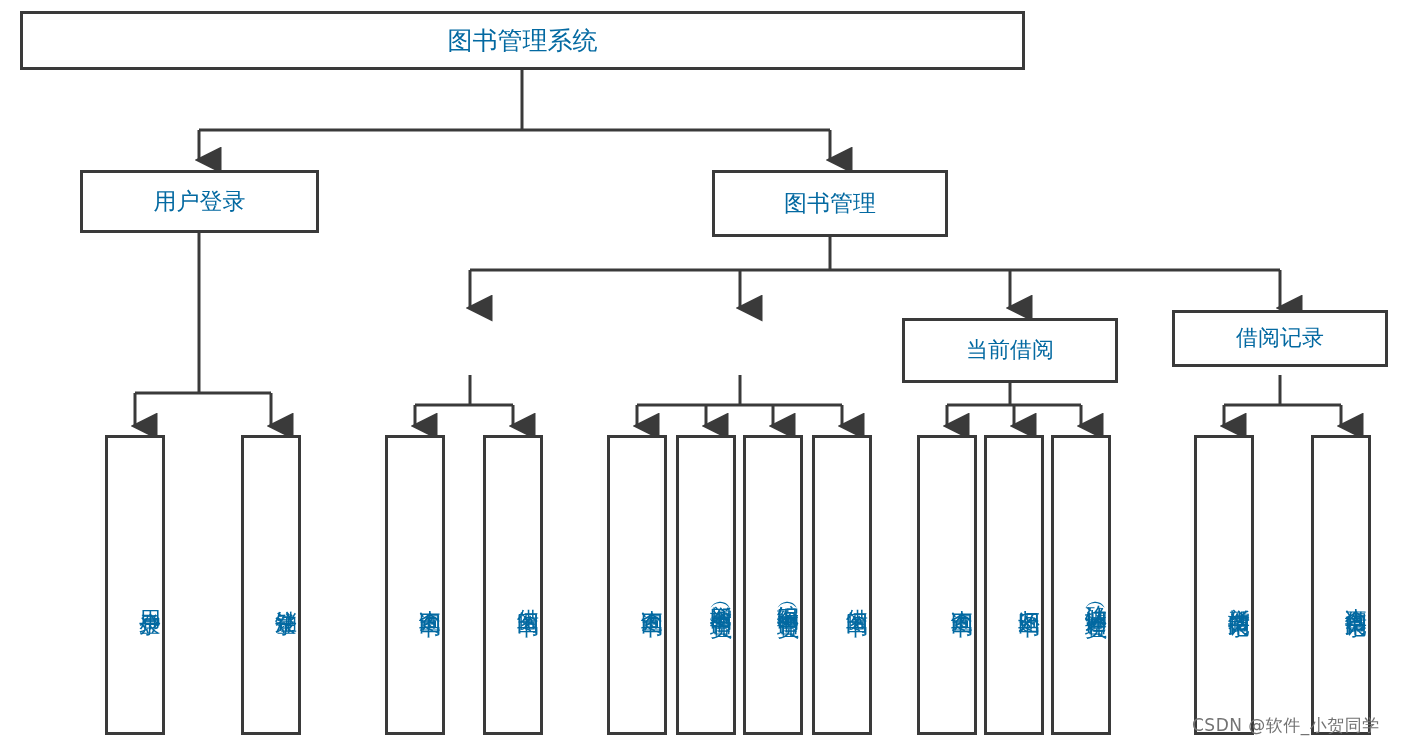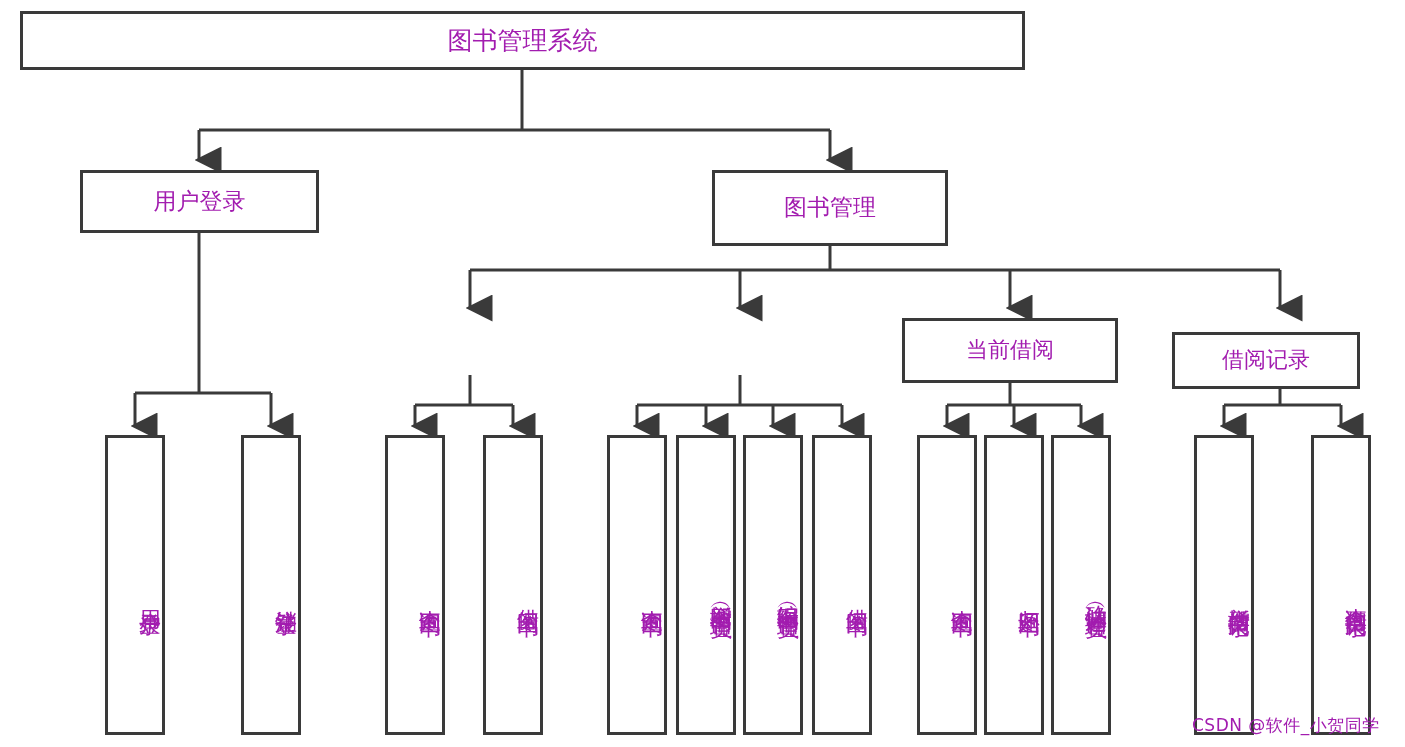--- a/index.html
+++ b/index.html
@@ -22,21 +22,21 @@
     left: 0;
     top: 0;
     width: 1405px;
     height: 747px;
   }
   .node {
     position: absolute;
     box-sizing: border-box;
     border: 3px solid #3a3a3a;
     background: #ffffff;
-    color: #a21caf;
+    color: #0369a1;
     display: flex;
     align-items: center;
     justify-content: center;
     text-align: center;
     line-height: 1.12;
   }
   .node.root      { font-size: 25px; }
   .node.level1    { font-size: 23px; }
   .node.level2    { font-size: 22px; }
   .node.leaf {
@@ -47,21 +47,21 @@
     justify-content: center;
     padding-top: 22px;
     letter-spacing: 2px;
   }
   .node .label {
     display: block;
   }
   .watermark {
     position: absolute;
     font-size: 17px;
-    color: #a21caf;
+    color: #737373;
     white-space: nowrap;
     letter-spacing: 0.5px;
   }
 </style>
 </head>
 <body>
 
 <div id="canvas">
 
   <svg id="edges" viewBox="0 0 1405 747" xmlns="http://www.w3.org/2000/svg">
@@ -115,28 +115,28 @@
     </g>
   </svg>
 
   <div class="node root" style="left:20px; top:11px; width:1005px; height:59px;">
     <span class="label">图书管理系统</span>
   </div>
 
   <div class="node level1" style="left:80px; top:170px; width:239px; height:63px;">
     <span class="label">用户登录</span>
   </div>
-  <div class="node level1" style="left:712px; top:170px; width:236px; height:76px;">
+  <div class="node level1" style="left:712px; top:170px; width:236px; height:67px;">
     <span class="label">图书管理</span>
   </div>
 
   <div class="node level2" style="left:902px; top:318px; width:216px; height:65px;">
     <span class="label">当前借阅</span>
   </div>
-  <div class="node level2" style="left:1172px; top:332px; width:188px; height:57px;">
+  <div class="node level2" style="left:1172px; top:310px; width:216px; height:57px;">
     <span class="label">借阅记录</span>
   </div>
 
   <div class="node leaf" style="left:105px; top:435px; width:60px; height:300px;">
     <span class="label">用户登录</span>
   </div>
   <div class="node leaf" style="left:241px; top:435px; width:60px; height:300px;">
     <span class="label">注销登录</span>
   </div>
 

